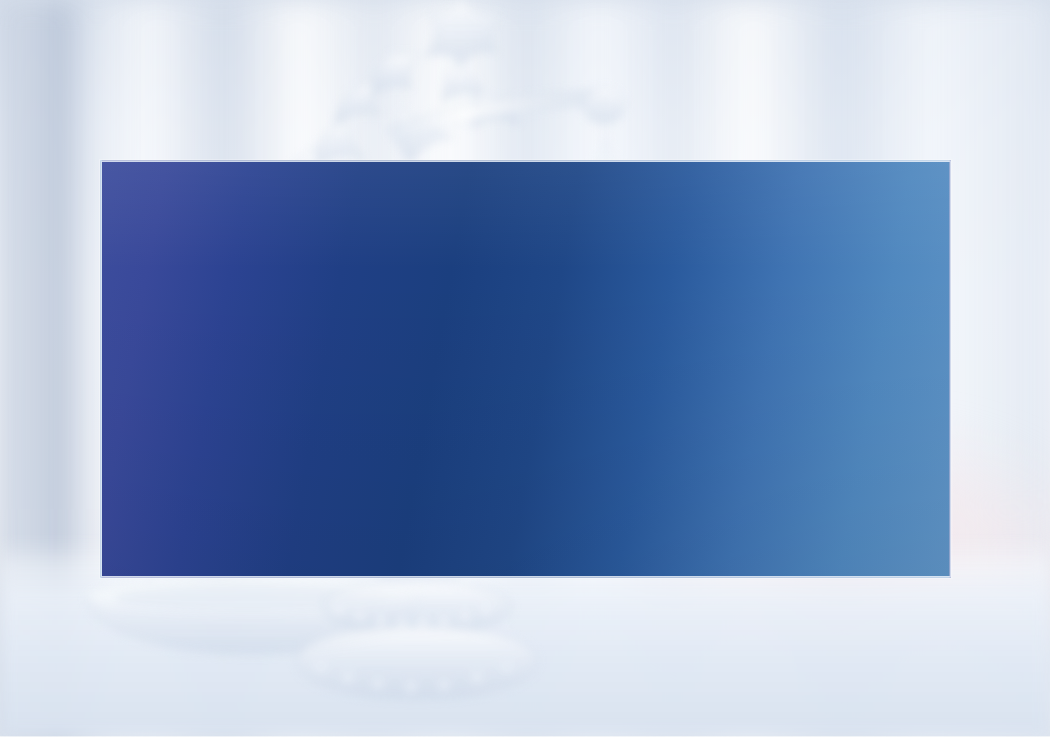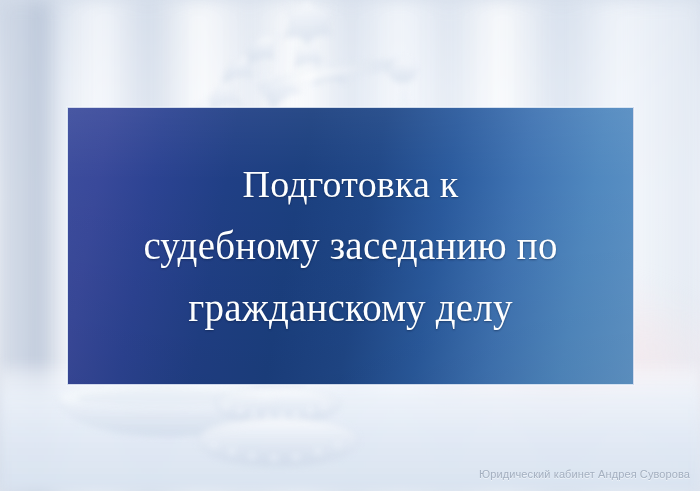--- a/index.html
+++ b/index.html
@@ -254,22 +254,16 @@
           <circle cx="296" cy="457" r="3.6"></circle>
             <circle cx="318" cy="452" r="3.6"></circle>
           <circle cx="338" cy="445" r="3.6"></circle>
         </g>
       </g>
     </svg>
   </div>
 
   <div class="title-plate">
     <div class="plate-gloss"></div>
-    <div class="title-text">
-      <span class="title-line l1">Подготовка к</span>
-      <span class="title-line l2">судебному заседанию по</span>
-      <span class="title-line l3">гражданскому делу</span>
-    </div>
   </div>
 
-  <div class="watermark">Юридический кабинет Андрея Суворова</div>
 
 </div>
 
 </body></html>

